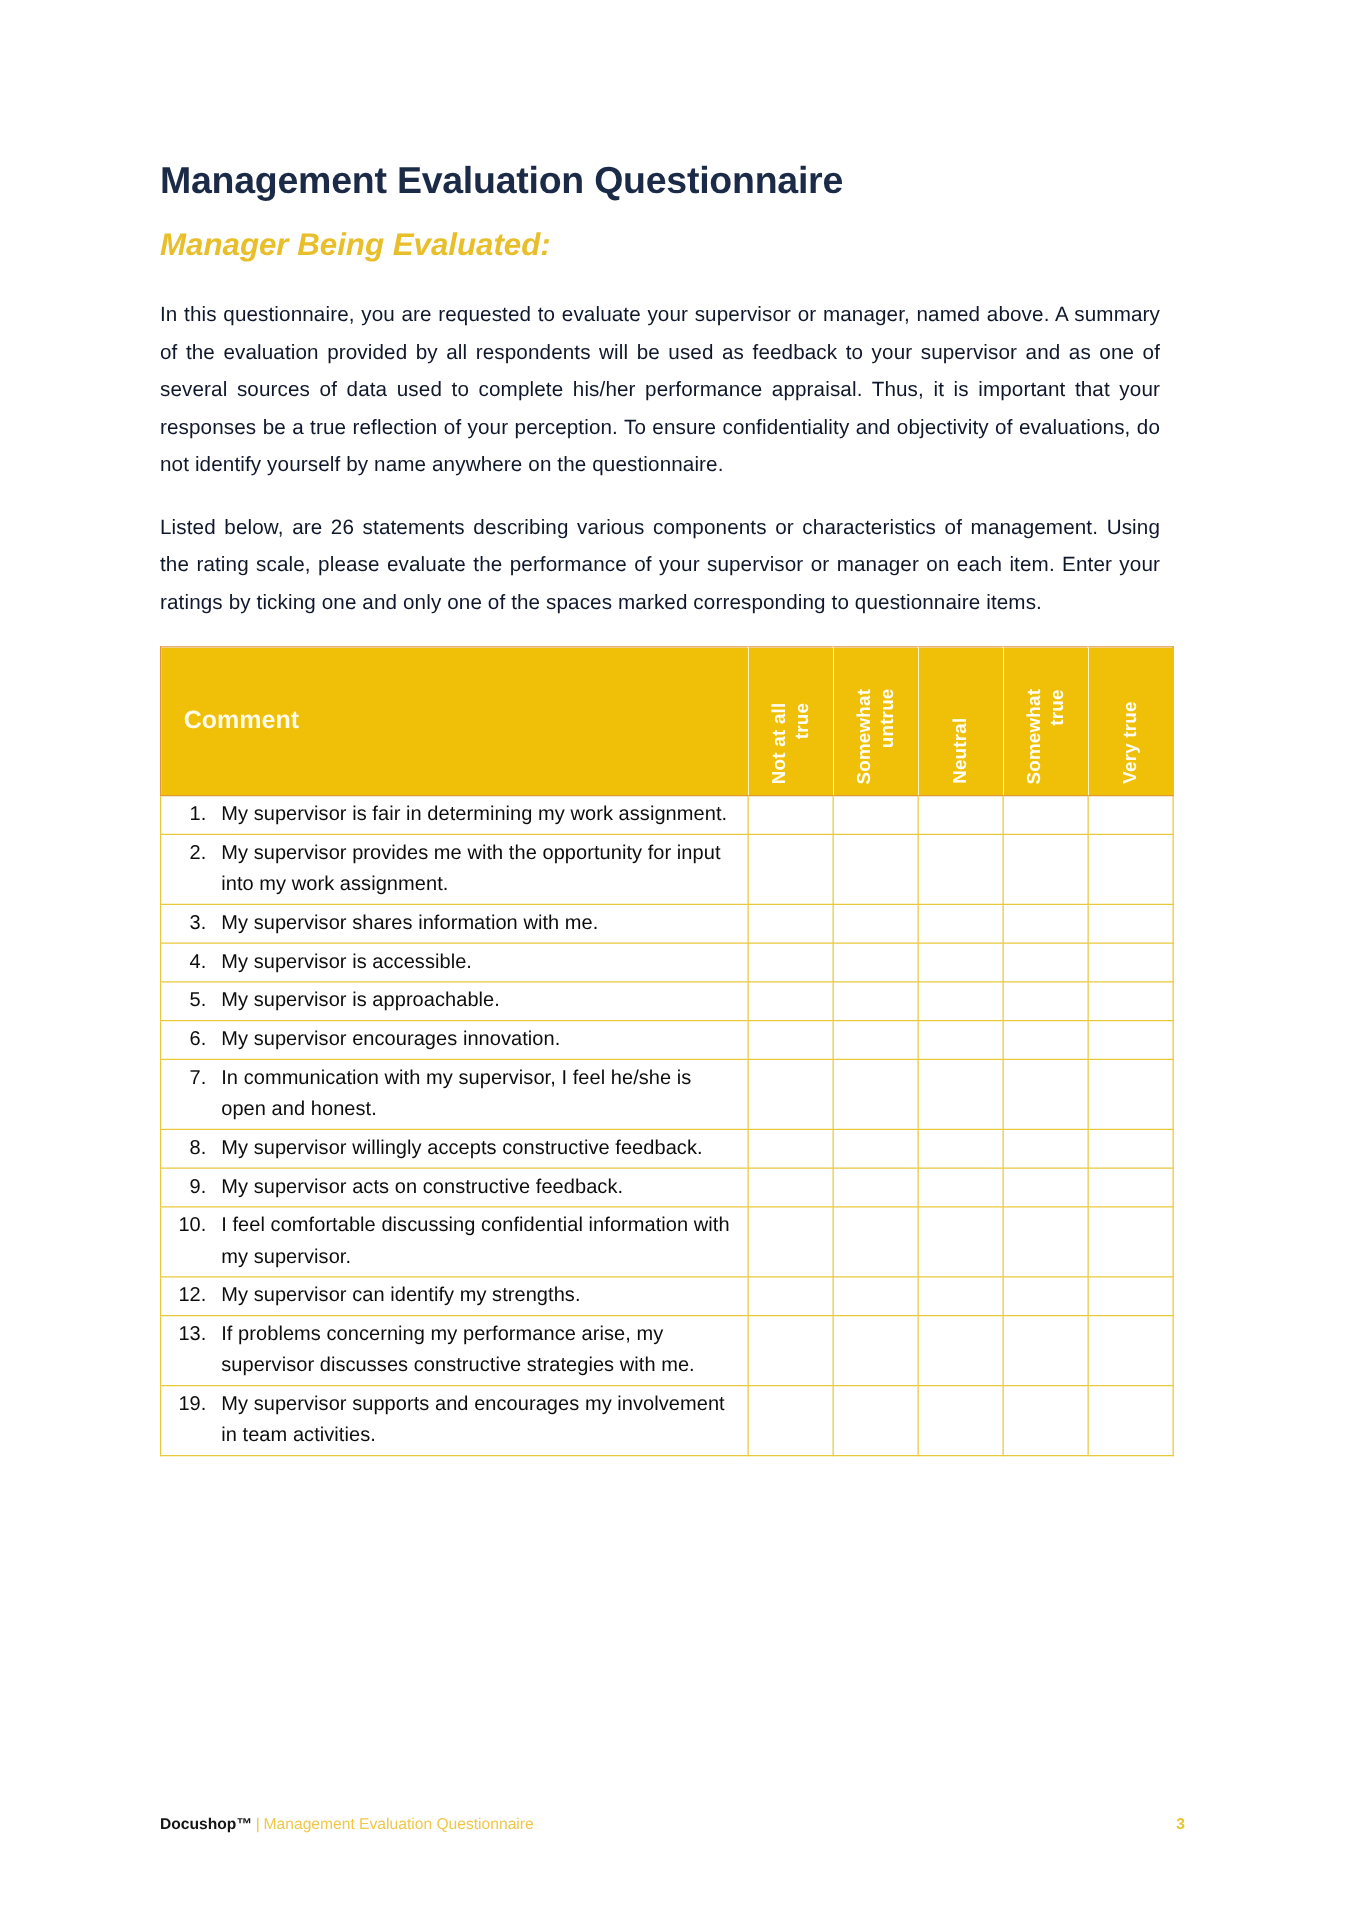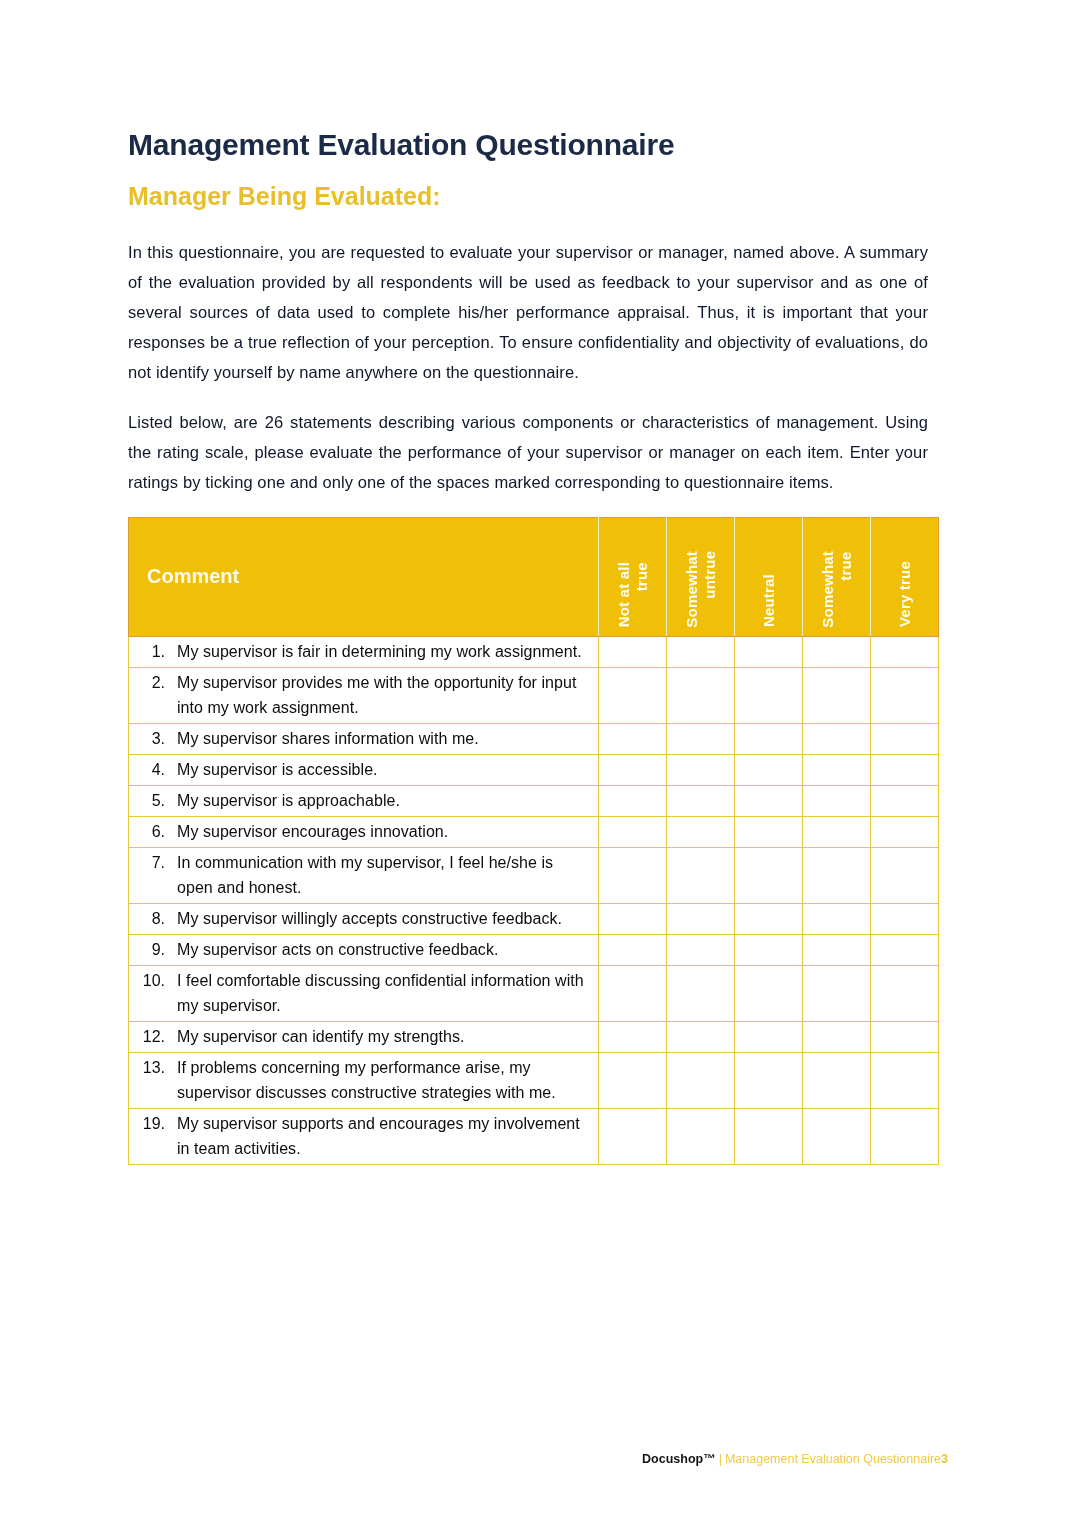--- a/index.html
+++ b/index.html
@@ -40,20 +40,21 @@
     letter-spacing: -0.2px;
     margin: 0 0 22px 0;
     line-height: 1.1;
   }
   .doc-subtitle {
     font-size: 25px;
     font-weight: bold;
     color: #e8bf2a;
     margin: 0 0 26px 0;
     line-height: 1.1;
+    font-style: italic;
   }
 
   
   .para {
     font-size: 16.5px;
     line-height: 30px;
     color: #0f172a;
     text-align: justify;
     margin: 0 10px 20px 0;
     letter-spacing: 0.1px;
@@ -148,21 +149,21 @@
   }
 
   
   .footer {
     position: absolute;
     left: 128px;
     top: 1452px;
     width: 820px;
     display: flex;
     align-items: baseline;
-    justify-content: flex-end;
+    justify-content: space-between;
   }
   .footer-left {
     font-size: 12.5px;
     white-space: nowrap;
   }
   .footer-brand {
     font-weight: bold;
     color: #141414;
   }
   .footer-sep {

